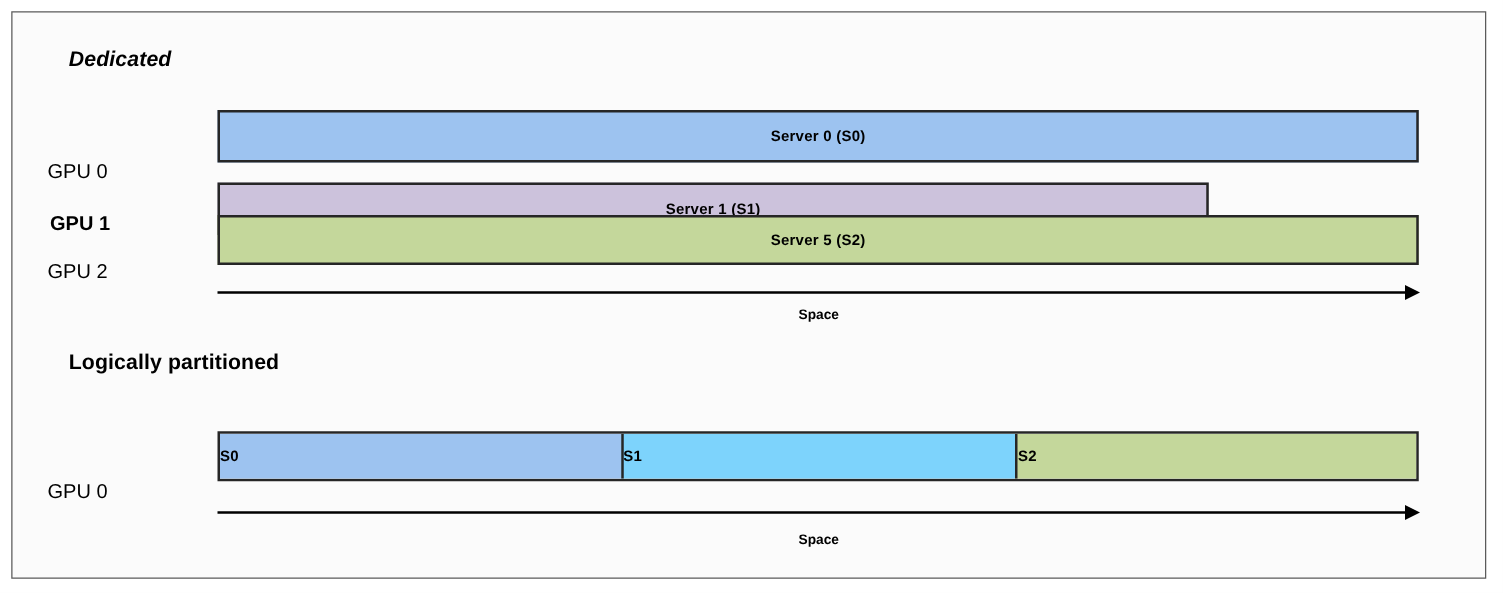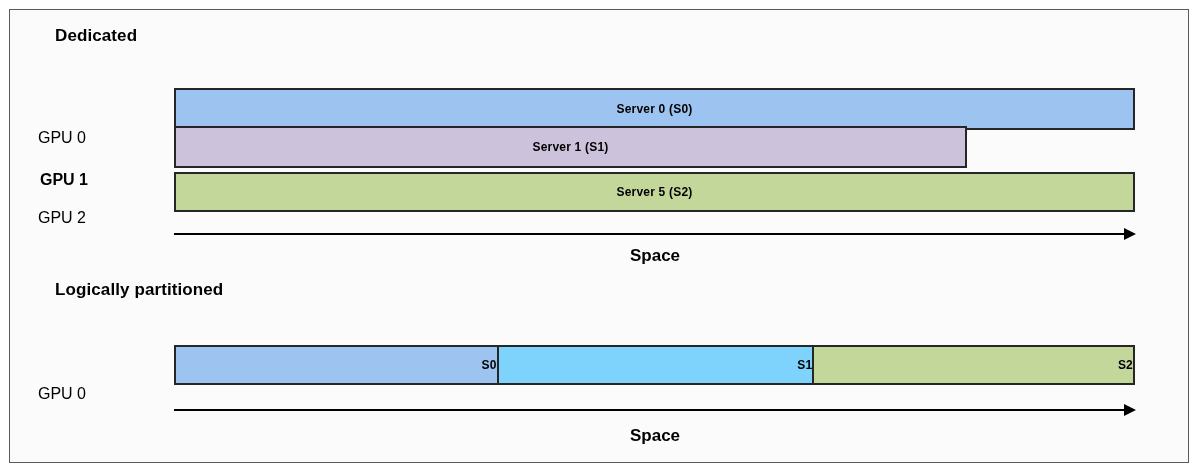--- a/index.html
+++ b/index.html
@@ -29,21 +29,21 @@
     box-sizing: border-box;
   }
   .section-title {
     position: absolute;
     font-size: 17px;
     font-weight: bold;
     color: #000000;
     white-space: nowrap;
     letter-spacing: 0.1px;
   }
-  #title-dedicated { left: 55px; top: 26px; }
+  #title-dedicated { left: 55px; top: 38px; font-style: italic; }
   #title-logical   { left: 55px; top: 280px; }
 
   .row-label {
     position: absolute;
     font-size: 16px;
     font-weight: normal;
     color: #000000;
     white-space: nowrap;
     width: 120px;
     margin-top: 29px;
@@ -66,21 +66,21 @@
     letter-spacing: 0.2px;
   }
 
   .seg {
     position: absolute;
     top: 0;
     height: 100%;
     box-sizing: border-box;
     display: flex;
     align-items: center;
-    justify-content: flex-end;
+    justify-content: flex-start;
   }
   .seg.divider-left { border-left: 2px solid #262626; }
 
   .axis {
     position: absolute;
     height: 13px;
   }
   .axis-line {
     position: absolute;
     left: 0;
@@ -92,21 +92,21 @@
     position: absolute;
     top: 0;
     width: 0;
     height: 0;
     border-top: 6px solid transparent;
     border-bottom: 6px solid transparent;
     border-left: 12px solid #000000;
   }
   .axis-caption {
     position: absolute;
-    font-size: 17px;
+    font-size: 11px;
     font-weight: bold;
     color: #000000;
     text-align: center;
     white-space: nowrap;
   }
 </style>
 </head>
 <body>
 
 <div id="canvas">
@@ -114,21 +114,21 @@
   <div class="frame" style="border-color: rgb(90, 90, 90); background: rgb(251, 251, 251);"></div>
 
   <div class="section-title" id="title-dedicated">Dedicated</div>
 
   <div class="row-label" style="left:38px; top:100px;">GPU 0</div>
   <div class="bar" id="bar-d0" style="left: 174px; top: 88px; width: 961px; height: 42px; background: rgb(157, 195, 240); border-color: rgb(38, 38, 38);">
     <span class="bar-label">Server 0 (S0)</span>
   </div>
 
   <div class="row-label" style="left:40px; top:142px;font-weight:bold;">GPU 1</div>
-  <div class="bar" id="bar-d1" style="left: 174px; top: 126px; width: 793px; height: 42px; background: rgb(204, 194, 220); border-color: rgb(38, 38, 38);">
+  <div class="bar" id="bar-d1" style="left: 174px; top: 146px; width: 793px; height: 42px; background: rgb(204, 194, 220); border-color: rgb(38, 38, 38);">
     <span class="bar-label">Server 1 (S1)</span>
   </div>
 
   <div class="row-label" style="left:38px; top:180px;">GPU 2</div>
   <div class="bar" id="bar-d2" style="left: 174px; top: 172px; width: 961px; height: 40px; background: rgb(196, 215, 155); border-color: rgb(38, 38, 38);">
     <span class="bar-label">Server 5 (S2)</span>
   </div>
 
   <div class="axis" style="left:174px; top:228px; width:962px;">
     <div class="axis-line" style="width: 950px; background: rgb(0, 0, 0);"></div>

